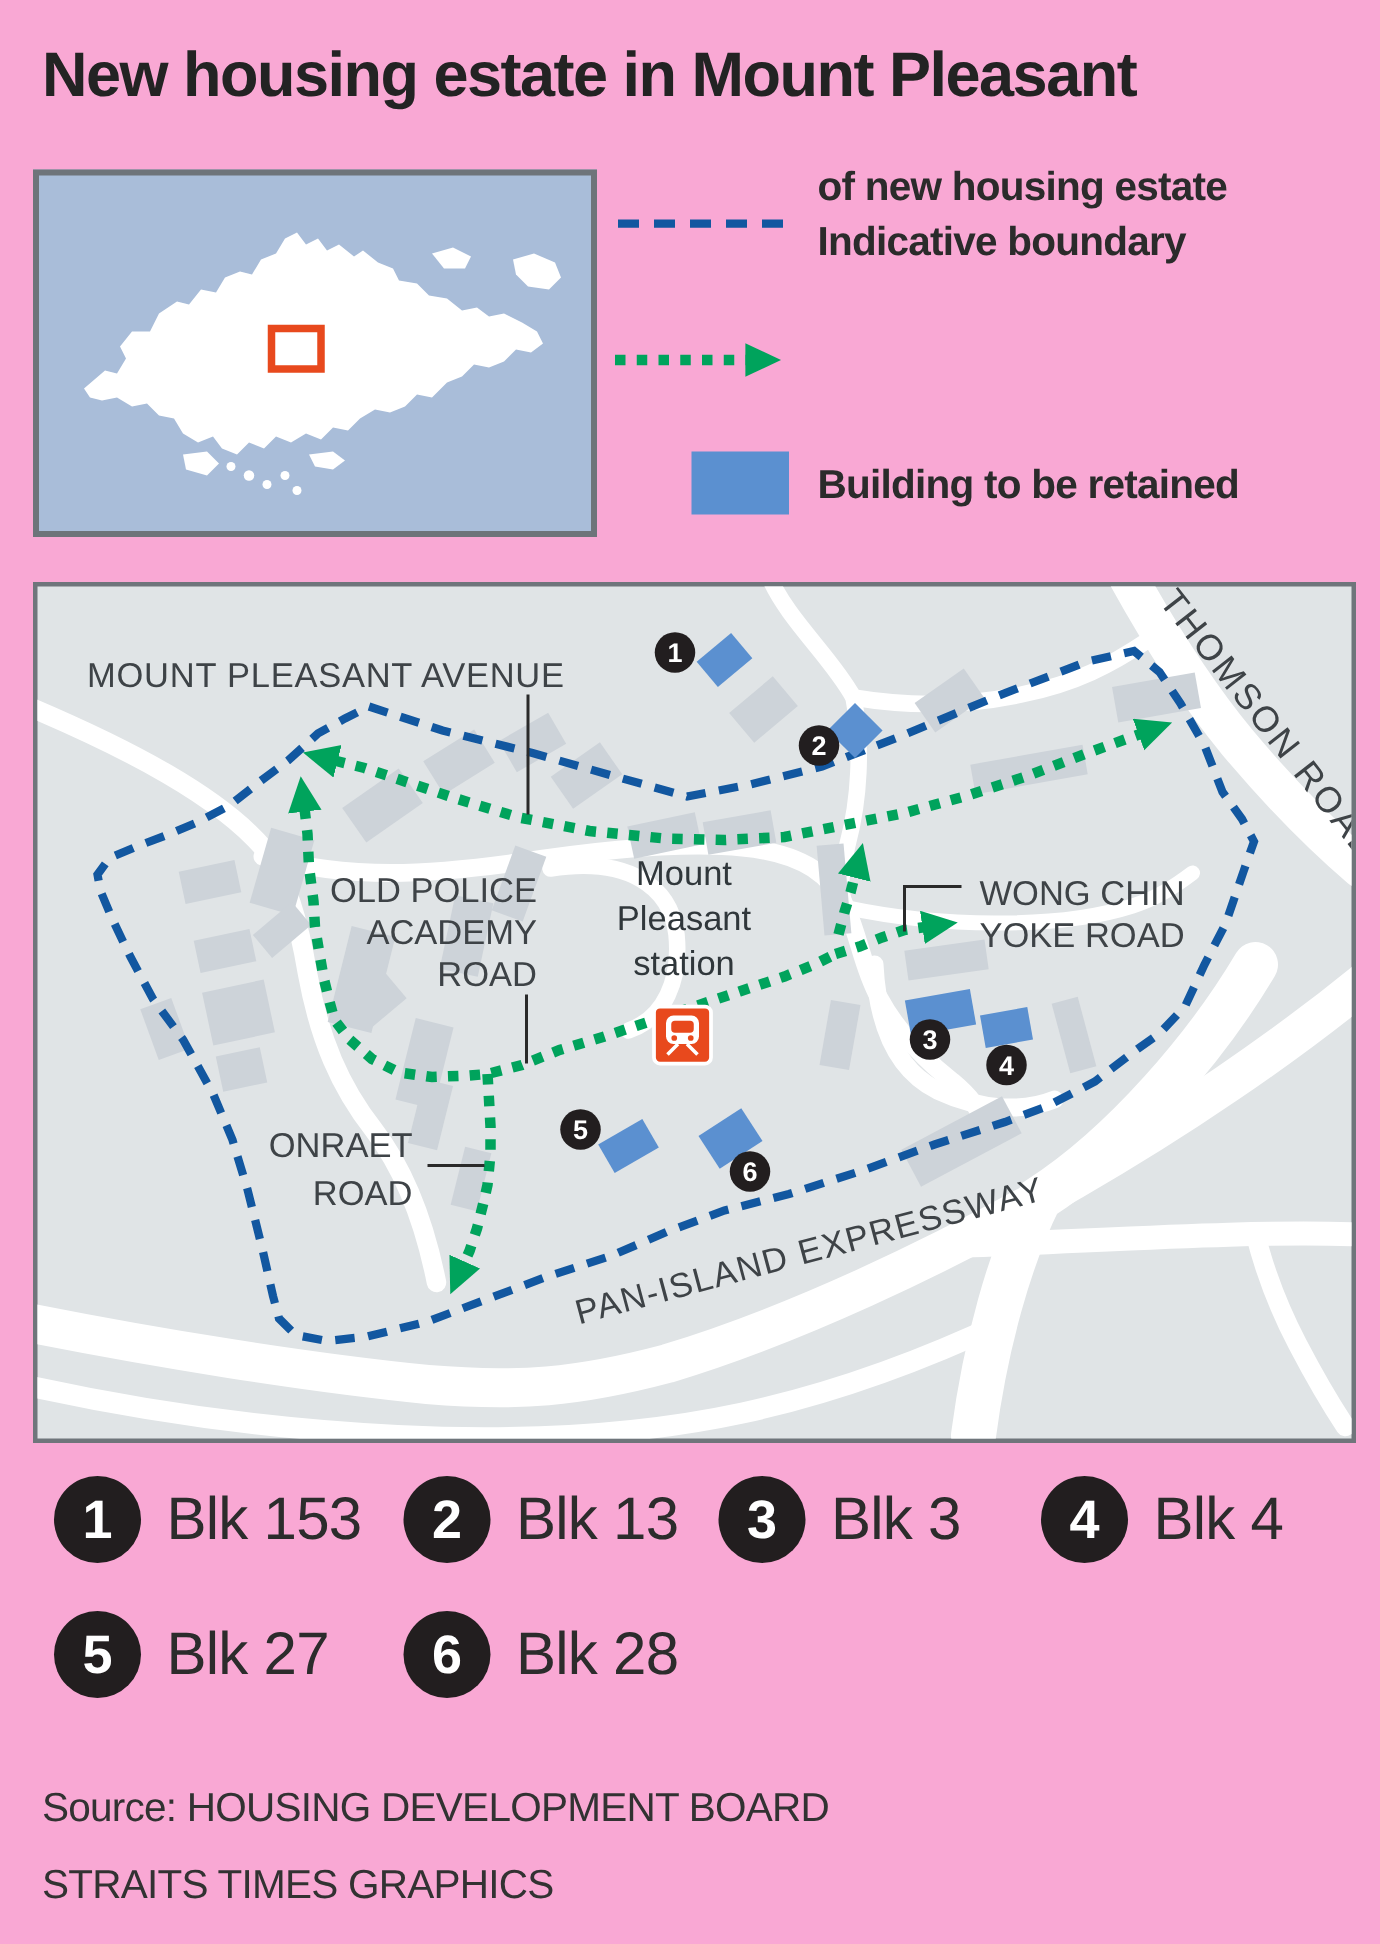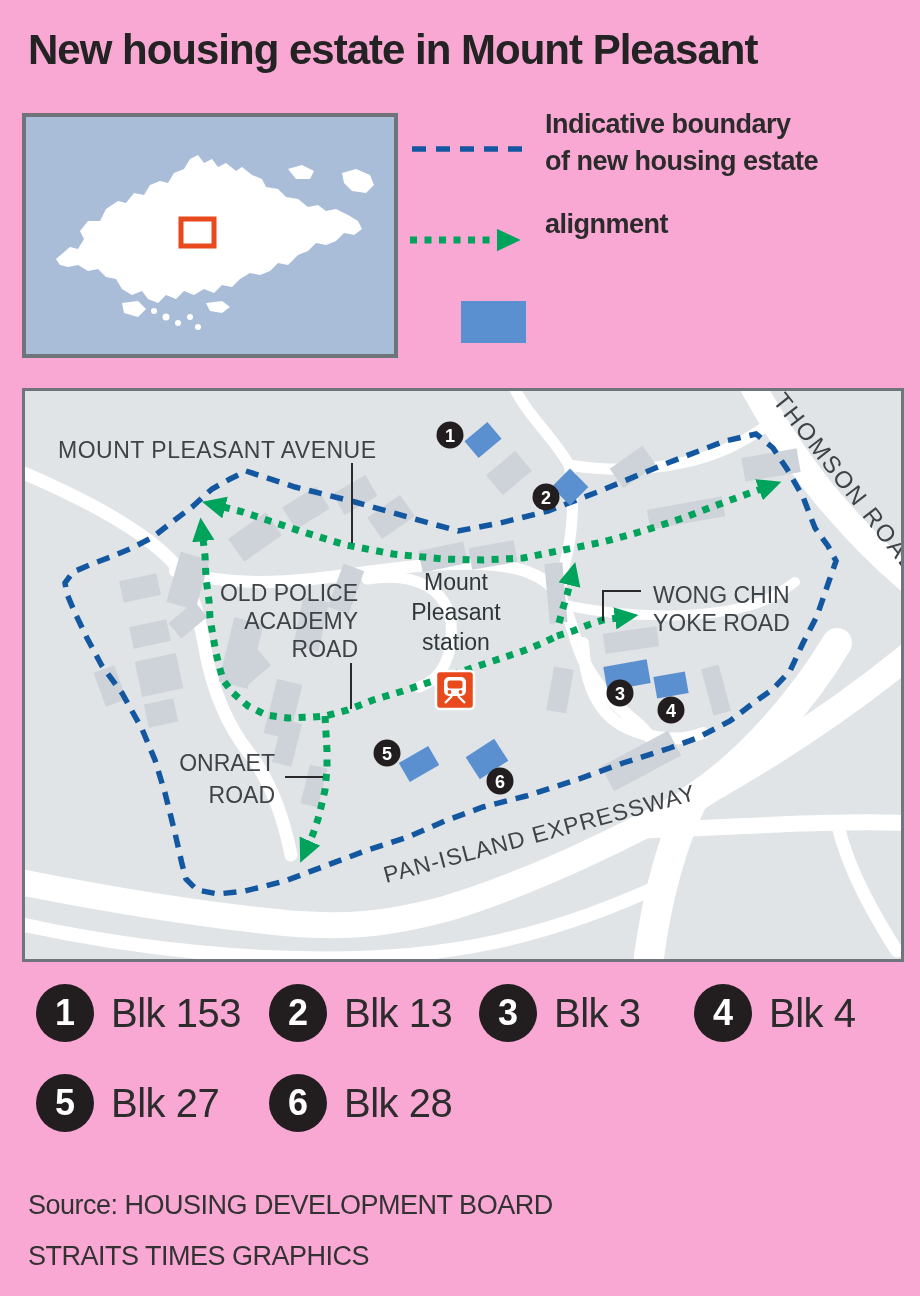--- a/index.html
+++ b/index.html
@@ -52,39 +52,39 @@
       <rect x="155" y="102" width="33" height="27" fill="none" stroke="#e8491d" stroke-width="5"></rect>
     </svg>
   </div>
 
   <div class="abs" id="leg1-swatch">
     <svg width="120" height="14">
         <line x1="4" y1="7" x2="116" y2="7" stroke="#1257a0" stroke-width="5.5" stroke-dasharray="14 10"></line>
       </svg>
   </div>
   <div class="abs leg-text" id="leg1-text">
+    <div>of new housing estate</div>
     <div>Indicative boundary</div>
-    <div>of new housing estate</div>
   </div>
 
   <div class="abs" id="leg2-swatch">
     <svg width="140" height="28">
       <defs>
         <marker id="gah" markerUnits="strokeWidth" markerWidth="4" markerHeight="4" refX="0.3" refY="1.6" orient="auto">
           <path d="M0,0 L3.4,1.6 L0,3.2 Z" fill="#00a35c"></path>
         </marker>
       </defs>
       <line x1="6" y1="14" x2="95" y2="14" stroke="#00a35c" stroke-width="7" stroke-dasharray="7 7.5" marker-end="url(#gah)"></line>
     </svg>
   </div>
   <div class="abs leg-text" id="leg2-text">
-    <div>alignment</div>
   </div>
 
   <div class="abs" id="leg3-swatch"></div>
+  <div class="abs leg-text" id="leg3-text">Building to be retained</div>
 
   <div id="map" class="abs">
     <svg width="876" height="568" viewBox="0 0 876 568">
       <defs>
         <marker id="garr" markerUnits="strokeWidth" markerWidth="4" markerHeight="4" refX="0.3" refY="1.6" orient="auto-start-reverse">
           <path d="M0,0 L3.4,1.6 L0,3.2 Z" fill="#00a35c"></path>
         </marker>
       </defs>
 
       <g stroke="#ffffff" fill="none" stroke-linecap="round">

